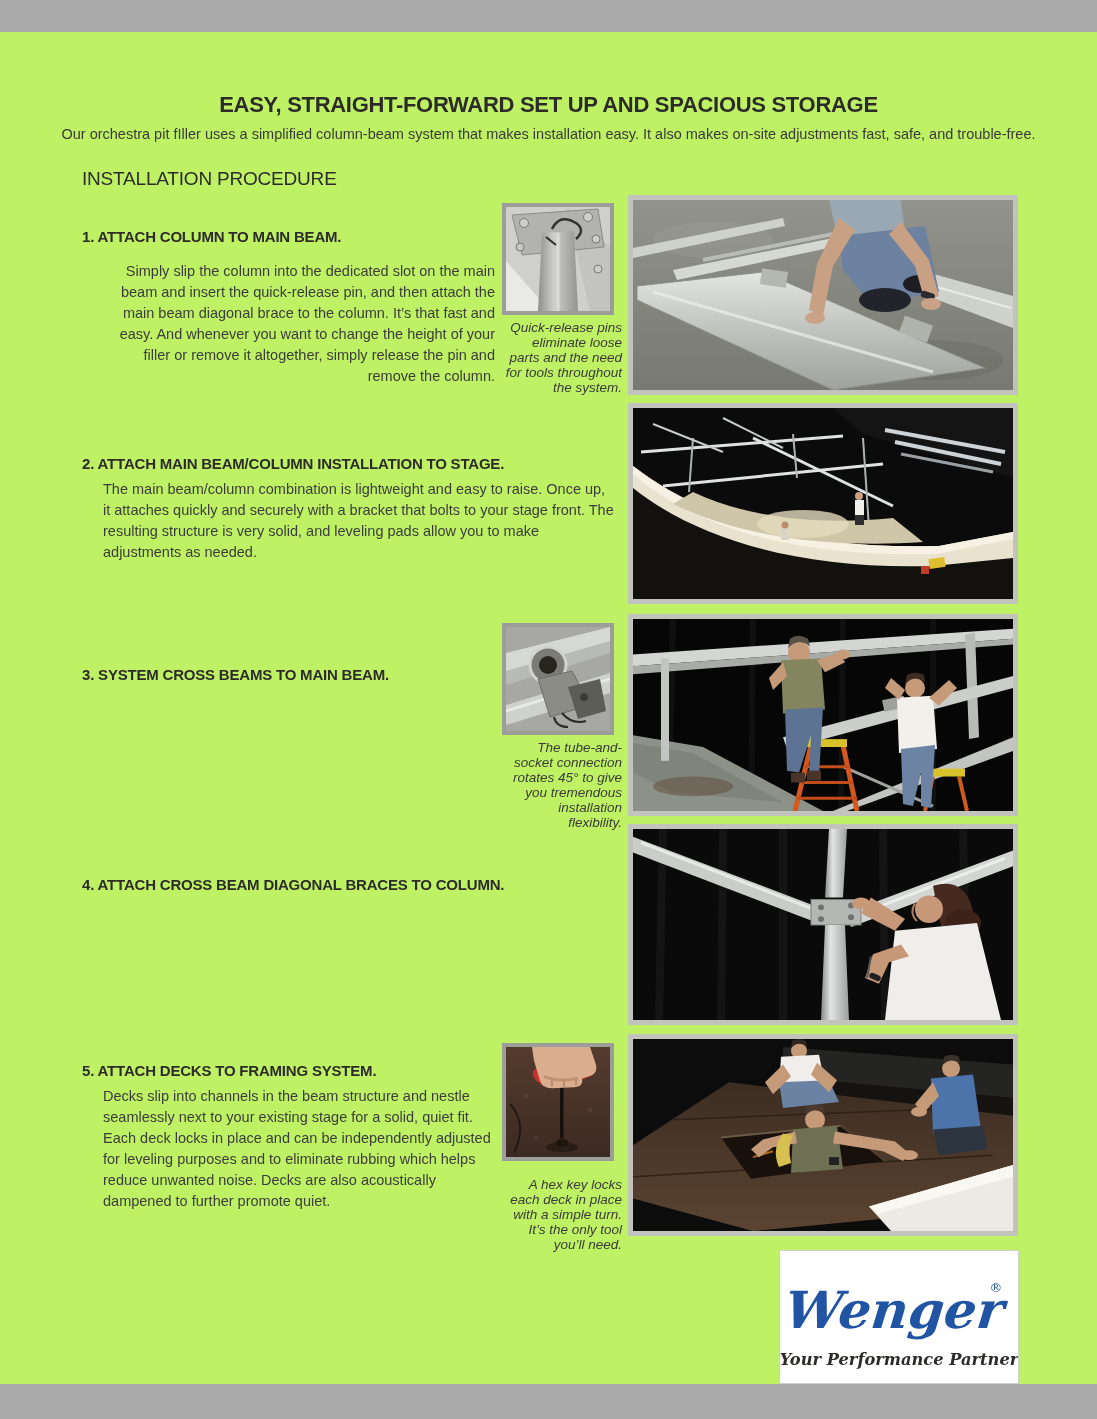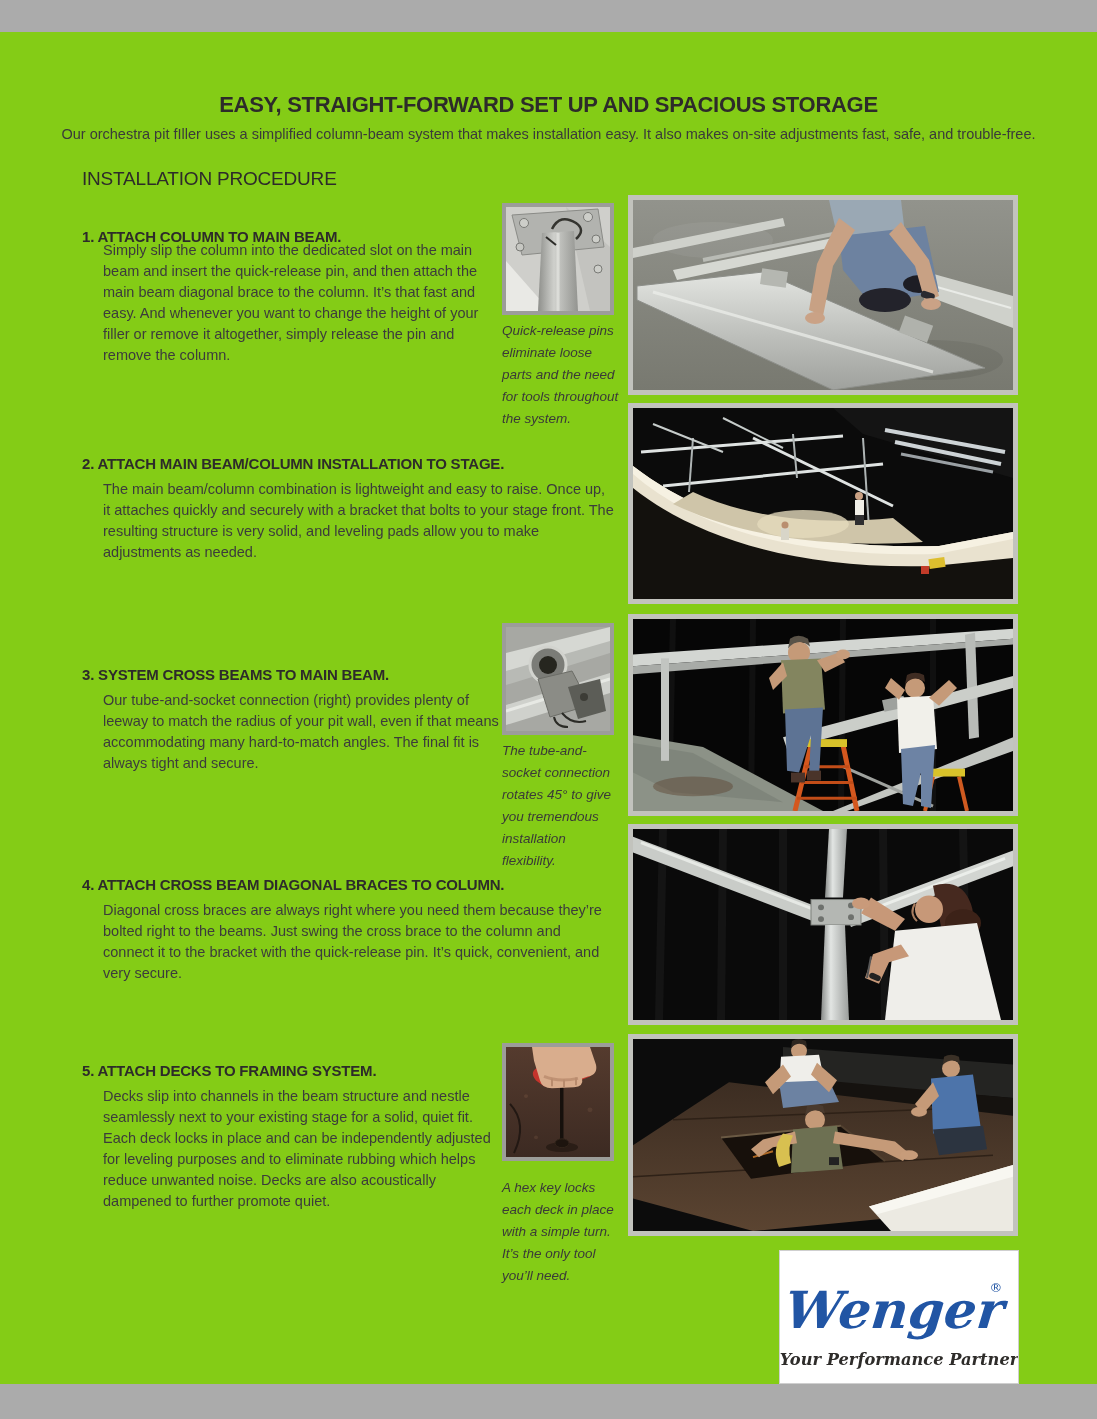--- a/index.html
+++ b/index.html
@@ -1,19 +1,19 @@
 <!DOCTYPE html>
 <html><head>
 <meta charset="utf-8">
 <title>Installation Procedure</title>
 <style>
   html,body{margin:0;padding:0;background:#e8e8e8;}
   .page{
     position:relative;width:1097px;height:1419px;margin:0 auto;
-    background:#84cc16;overflow:hidden;
+    background:#bef264;overflow:hidden;
     font-family:"Liberation Sans",sans-serif;color:#3c3c3c;
   }
   .bar{position:absolute;left:0;width:1097px;background:#ababab;}
   .bar.top{top:0;height:32px;}
   .bar.bottom{top:1384px;height:35px;}
 
   .page-title{
     position:absolute;top:92px;left:0;width:1097px;text-align:center;
     font-size:22px;font-weight:bold;color:#2d2b2a;letter-spacing:-0.3px;
   }
@@ -28,21 +28,21 @@
   .step-title{
     position:absolute;left:82px;
     font-size:15px;font-weight:bold;color:#2d2b2a;letter-spacing:-0.2px;
   }
   .step-body{
     position:absolute;left:103px;
     font-size:14.5px;line-height:21px;color:#3c3c3c;
   }
   .caption{
     position:absolute;left:502px;width:120px;
-    font-size:13.5px;line-height:22px;font-style:italic;color:#3a3a38;
+    font-size:13.5px;line-height:15px;font-style:italic;color:#3a3a38;text-align:right;
   }
   .photo{
     position:absolute;left:628px;width:390px;height:200px;
     border:5px solid #c2c3bd;box-sizing:border-box;background:#111;
   }
   .photo svg{display:block;width:100%;height:100%;}
   .inset{
     position:absolute;left:502px;width:112px;
     border:4px solid #9c9d99;box-sizing:border-box;background:#ccc;
   }
@@ -61,39 +61,37 @@
   <div class="bar top"></div>
 
   <div class="page-title">EASY, STRAIGHT-FORWARD SET UP AND SPACIOUS STORAGE</div>
   <div class="page-subtitle">Our orchestra pit fIller uses a simplified column-beam system that makes installation easy. It also makes on-site adjustments fast, safe, and trouble-free.</div>
   <div class="section-heading">INSTALLATION PROCEDURE</div>
 
   <div class="step-title" style="top:228px;">
     <span>1.</span>
     <span>ATTACH COLUMN TO MAIN BEAM.</span>
   </div>
-  <div class="step-body" style="top:240px;width:392px;">Simply slip the column into the dedicated slot on the main beam and insert the quick-release pin, and then attach the main beam diagonal brace to the column. It’s that fast and easy. And whenever you want to change the height of your filler or remove it altogether, simply release the pin and remove the column.</div>
+  <div class="step-body" style="top:261px;width:392px;text-align:right;">Simply slip the column into the dedicated slot on the main beam and insert the quick-release pin, and then attach the main beam diagonal brace to the column. It’s that fast and easy. And whenever you want to change the height of your filler or remove it altogether, simply release the pin and remove the column.</div>
 
   <div class="step-title" style="top:455px;">
     <span>2.</span>
     <span>ATTACH MAIN BEAM/COLUMN INSTALLATION TO STAGE.</span>
   </div>
   <div class="step-body" style="top:479px;width:512px;">The main beam/column combination is lightweight and easy to raise. Once up, it attaches quickly and securely with a bracket that bolts to your stage front. The resulting structure is very solid, and leveling pads allow you to make adjustments as needed.</div>
 
   <div class="step-title" style="top:666px;">
     <span>3.</span>
     <span>SYSTEM CROSS BEAMS TO MAIN BEAM.</span>
   </div>
-  <div class="step-body" style="top:690px;width:400px;">Our tube-and-socket connection (right) provides plenty of leeway to match the radius of your pit wall, even if that means accommodating many hard-to-match angles. The final fit is always tight and secure.</div>
 
   <div class="step-title" style="top:876px;">
     <span>4.</span>
     <span>ATTACH CROSS BEAM DIAGONAL BRACES TO COLUMN.</span>
   </div>
-  <div class="step-body" style="top:900px;width:500px;">Diagonal cross braces are always right where you need them because they’re bolted right to the beams. Just swing the cross brace to the column and connect it to the bracket with the quick-release pin. It’s quick, convenient, and very secure.</div>
 
   <div class="step-title" style="top:1062px;">
     <span>5.</span>
     <span>ATTACH DECKS TO FRAMING SYSTEM.</span>
   </div>
   <div class="step-body" style="top:1086px;width:400px;">Decks slip into channels in the beam structure and nestle seamlessly next to your existing stage for a solid, quiet fit. Each deck locks in place and can be independently adjusted for leveling purposes and to eliminate rubbing which helps reduce unwanted noise. Decks are also acoustically dampened to further promote quiet.</div>
 
   <div class="inset" style="top:203px;height:112px;">
     <svg viewBox="0 0 104 104" preserveAspectRatio="none">
       <defs>

